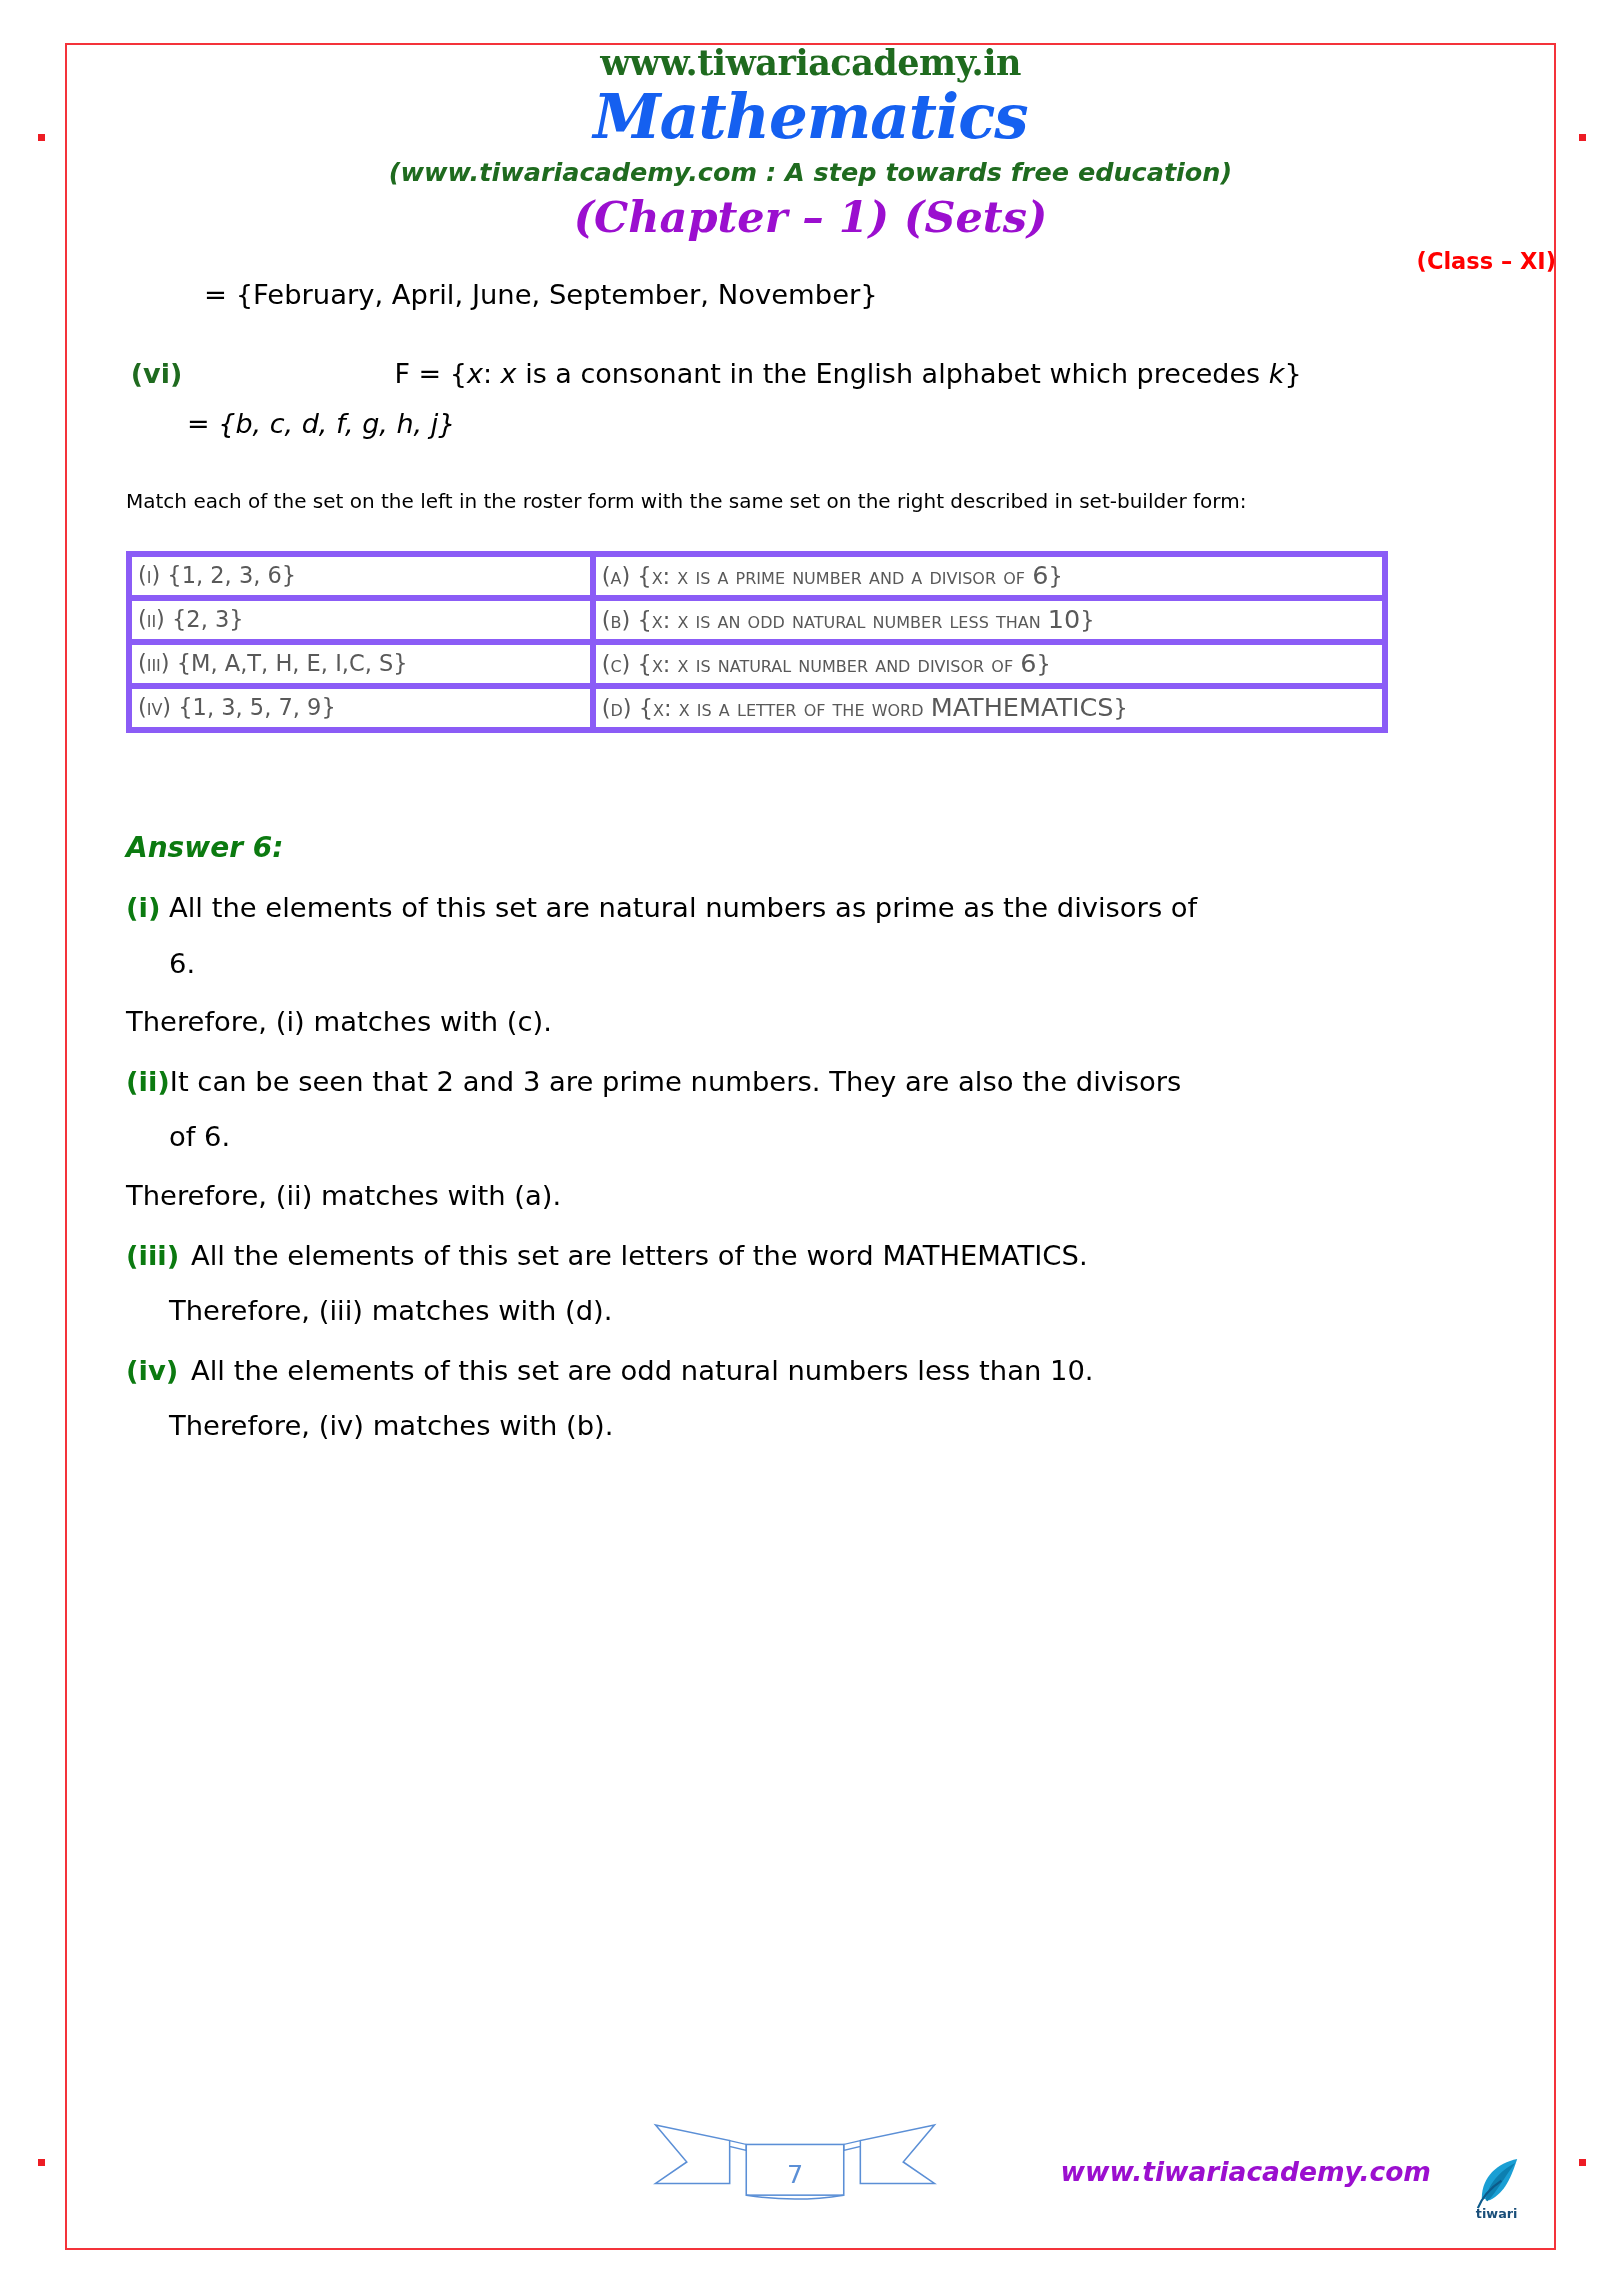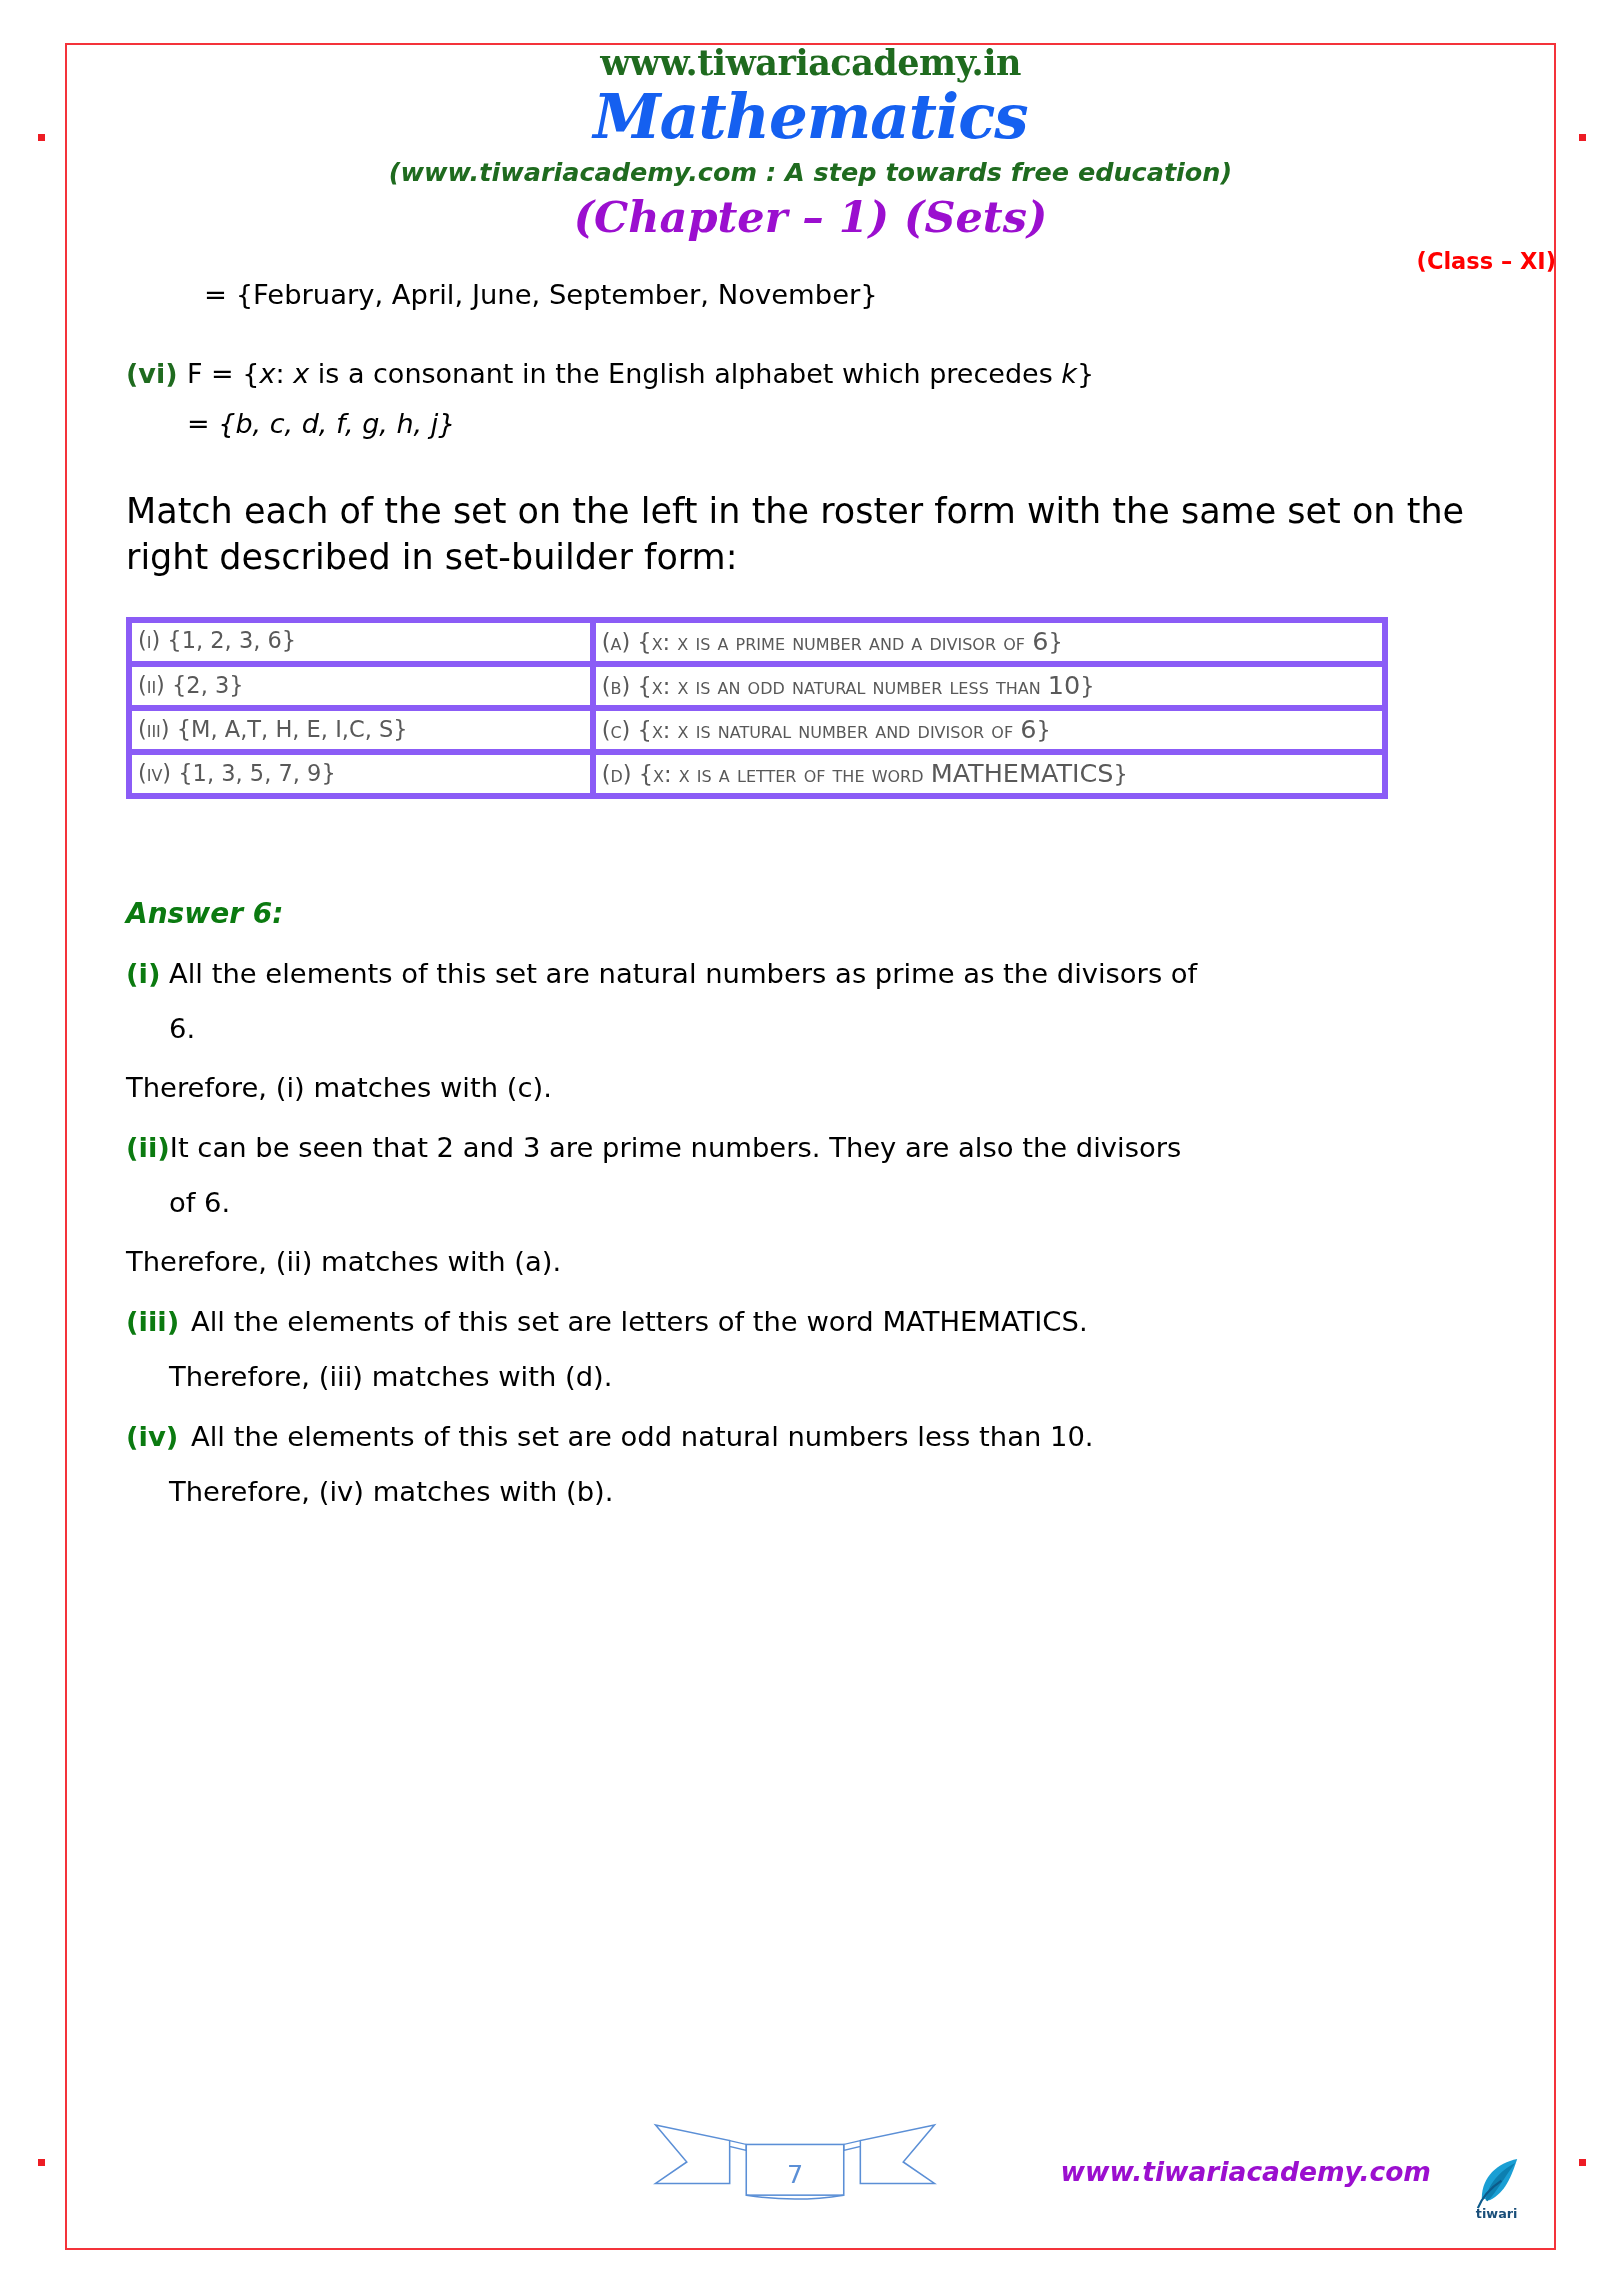--- a/index.html
+++ b/index.html
@@ -105,20 +105,21 @@
   }
   .roster-line {
     margin-top: 3.9px;
     padding-left: 78px;
     font-size: 27.4px;
   }
 
   .item-row {
     display: flex;
     margin-top: 43px;
+    text-align: center;
   }
   .item-label {
     color: #1f6b1f;
     font-weight: bold;
     flex: 0 0 auto;
     min-width: 61px;
   }
   .item-body {
     flex: 1 1 auto;
   }
@@ -132,21 +133,21 @@
   .q-head {
     font-family: "DejaVu Sans", sans-serif;
     font-style: italic;
     font-weight: bold;
     font-size: 28px;
     color: #ff0000;
     margin-top: 94px;
   }
   .q-text {
     margin-top: 45px;
-    font-size: 35px;
+    font-size: 20px;
     line-height: 1.32;
   }
 
   
   .match-table {
     margin-top: 37px;
     width: 1220px;
     border-collapse: collapse;
     table-layout: fixed;
   }

